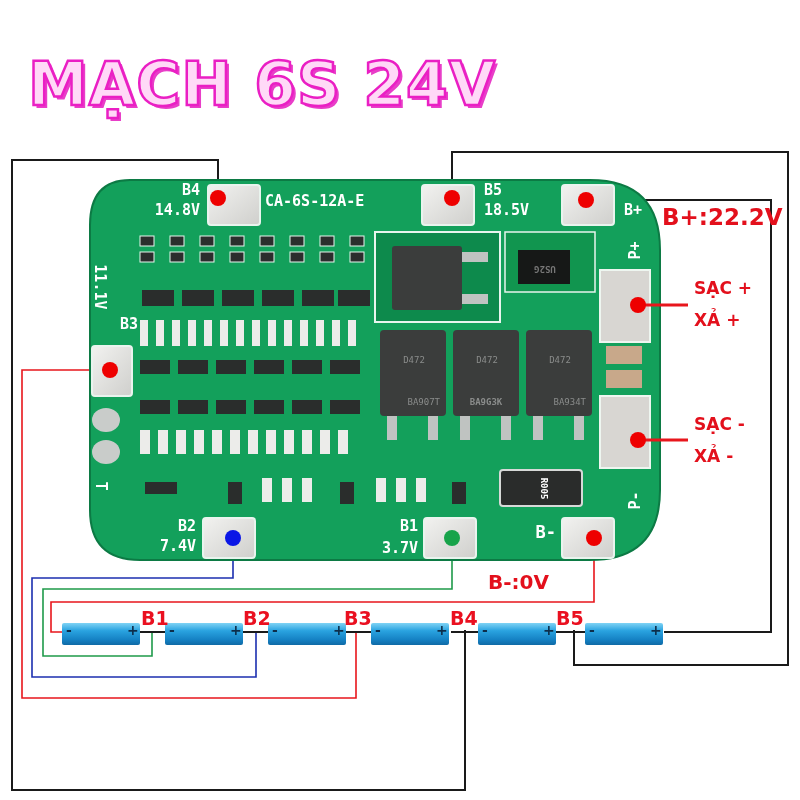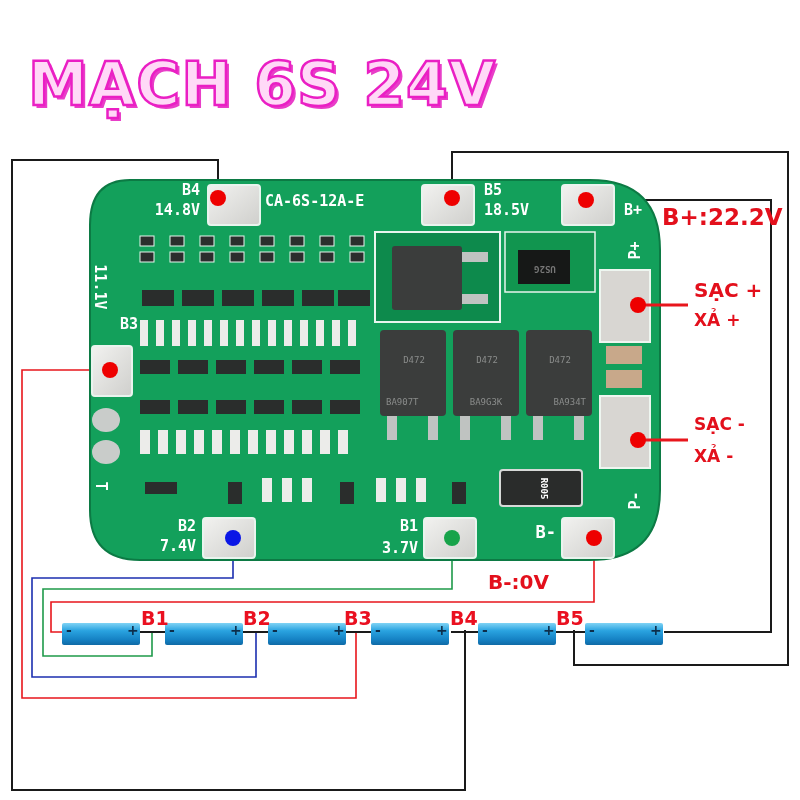--- a/index.html
+++ b/index.html
@@ -221,29 +221,29 @@
 <div class="lbl" style="left:100px;top:316px;width:38px;">B3</div>
 <div class="lbl" style="left:74px;top:276px;width:50px;transform:rotate(90deg);">11.1V</div>
 <div class="lbl" style="left:92px;top:474px;width:16px;transform:rotate(90deg);">T</div>
 <div class="lbl" style="left:148px;top:518px;width:48px;">B2</div>
 <div class="lbl" style="left:130px;top:538px;width:66px;">7.4V</div>
 <div class="lbl" style="left:370px;top:518px;width:48px;">B1</div>
 <div class="lbl" style="left:352px;top:540px;width:66px;">3.7V</div>
 <div class="lbl" style="left:512px;top:524px;width:44px;font-size:17px;">B-</div>
 <div class="lbl" style="left:528px;top:480px;width:30px;font-size:9px;text-align:center;transform:rotate(90deg);">R005</div>
 <div class="lbl" style="left:528px;top:260px;width:34px;font-size:9px;text-align:center;color:#777;transform:rotate(180deg);">US2G</div>
-<div class="lbl" style="left:386px;top:394px;width:54px;font-size:9px;text-align:left;color:#8a8c8b;font-weight:normal;">BA907T</div>
-<div class="lbl" style="left:459px;top:394px;width:54px;font-size:9px;text-align:center;color:#8a8c8b;font-weight:normal;">BA9G3K</div>
+<div class="lbl" style="left:386px;top:394px;width:54px;font-size:9px;text-align:right;color:#8a8c8b;font-weight:normal;">BA907T</div>
+<div class="lbl" style="left:459px;top:394px;width:54px;font-size:9px;text-align:center;color:#8a8c8b;font-weight:bold;">BA9G3K</div>
 <div class="lbl" style="left:532px;top:394px;width:54px;font-size:9px;text-align:right;color:#8a8c8b;font-weight:normal;">BA934T</div>
 <div class="lbl" style="left:394px;top:352px;width:40px;font-size:9px;text-align:center;color:#8a8c8b;font-weight:normal;">D472</div>
 <div class="lbl" style="left:467px;top:352px;width:40px;font-size:9px;text-align:center;color:#8a8c8b;font-weight:normal;">D472</div>
 <div class="lbl" style="left:540px;top:352px;width:40px;font-size:9px;text-align:center;color:#8a8c8b;font-weight:normal;">D472</div>
 
 <div class="red-lbl" style="left:662px;top:204px;font-size:23px;">B+:22.2V</div>
-<div class="red-lbl" style="left:694px;top:278px;font-size:20px;">SẠC +</div>
+<div class="red-lbl" style="left:694px;top:278px;font-size:17px;">SẠC +</div>
 <div class="red-lbl" style="left:694px;top:310px;font-size:17px;">XẢ +</div>
 <div class="red-lbl" style="left:694px;top:414px;font-size:17px;">SẠC -</div>
 <div class="red-lbl" style="left:694px;top:446px;font-size:17px;">XẢ -</div>
 <div class="red-lbl" style="left:488px;top:570px;font-size:20px;">B-:0V</div>
 
 <div class="cell-lbl" style="left:141px;top:607px;">B1</div>
 <div class="cell-lbl" style="left:243px;top:607px;">B2</div>
 <div class="cell-lbl" style="left:344px;top:607px;">B3</div>
 <div class="cell-lbl" style="left:450px;top:607px;">B4</div>
 <div class="cell-lbl" style="left:556px;top:607px;">B5</div>

